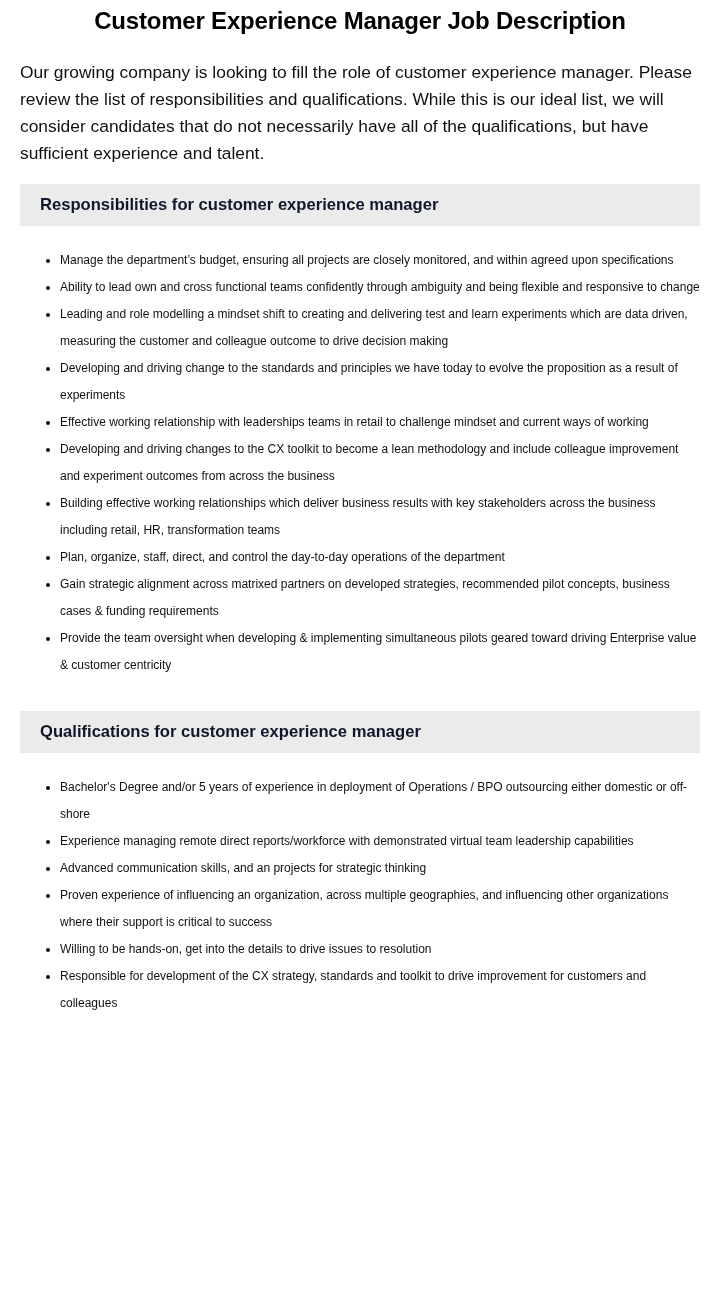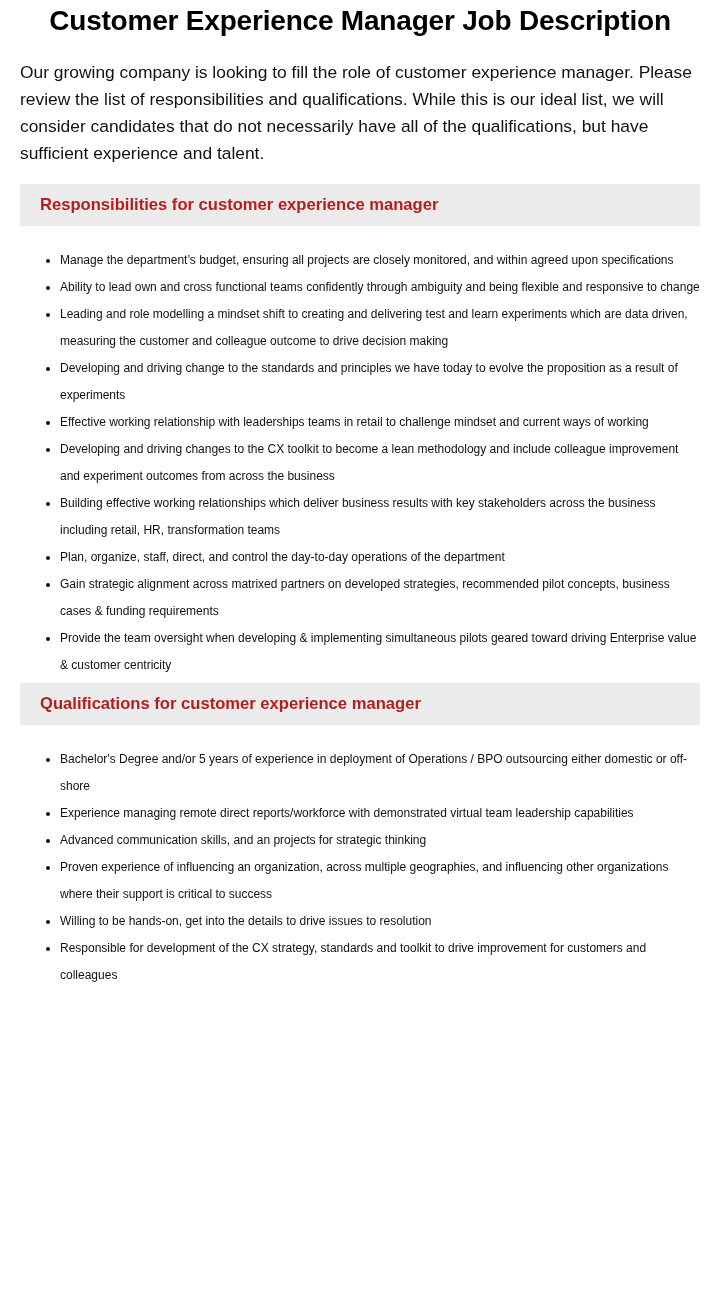--- a/index.html
+++ b/index.html
@@ -4,43 +4,43 @@
 <style>
   html, body { margin: 0; padding: 0; background: #ffffff; }
   body {
     width: 720px; height: 1308px; overflow: hidden;
     font-family: "Liberation Sans", sans-serif;
     color: #111111;
   }
   .page { padding: 0 20px 0 20px; }
   h1 {
     margin: 0; padding-top: 3px;
-    font-size: 28px; line-height: 36px; font-weight: bold;
+    font-size: 24px; line-height: 36px; font-weight: bold;
     text-align: center; color: #000;
     letter-spacing: -0.2px;
   }
   .intro {
     margin: 20px 0 16px 0;
     font-size: 17.4px; line-height: 27px;
   }
   .section-header {
     margin-top: 17px;
     background: #ebebeb;
     height: 42px;
     display: flex; align-items: center;
     padding-left: 20px;
     font-size: 16.6px; font-weight: bold;
-    color: #b91c1c;
+    color: #0f172a;
   }
   ul {
     margin: 21px 0 0 0; padding-left: 40px;
     font-size: 12px; line-height: 27px;
   }
   li { margin: 0; padding: 0; }
-  .qual-header { margin-top: 4px; }
+  .qual-header { margin-top: 32px; }
 </style>
 </head>
 <body>
 
 <div class="page">
   <h1>Customer Experience Manager Job Description</h1>
   <p class="intro">Our growing company is looking to fill the role of customer experience manager. Please review the list of responsibilities and qualifications. While this is our ideal list, we will consider candidates that do not necessarily have all of the qualifications, but have sufficient experience and talent.</p>
 
   <div class="section-header">Responsibilities for customer experience manager</div>
   <ul>

